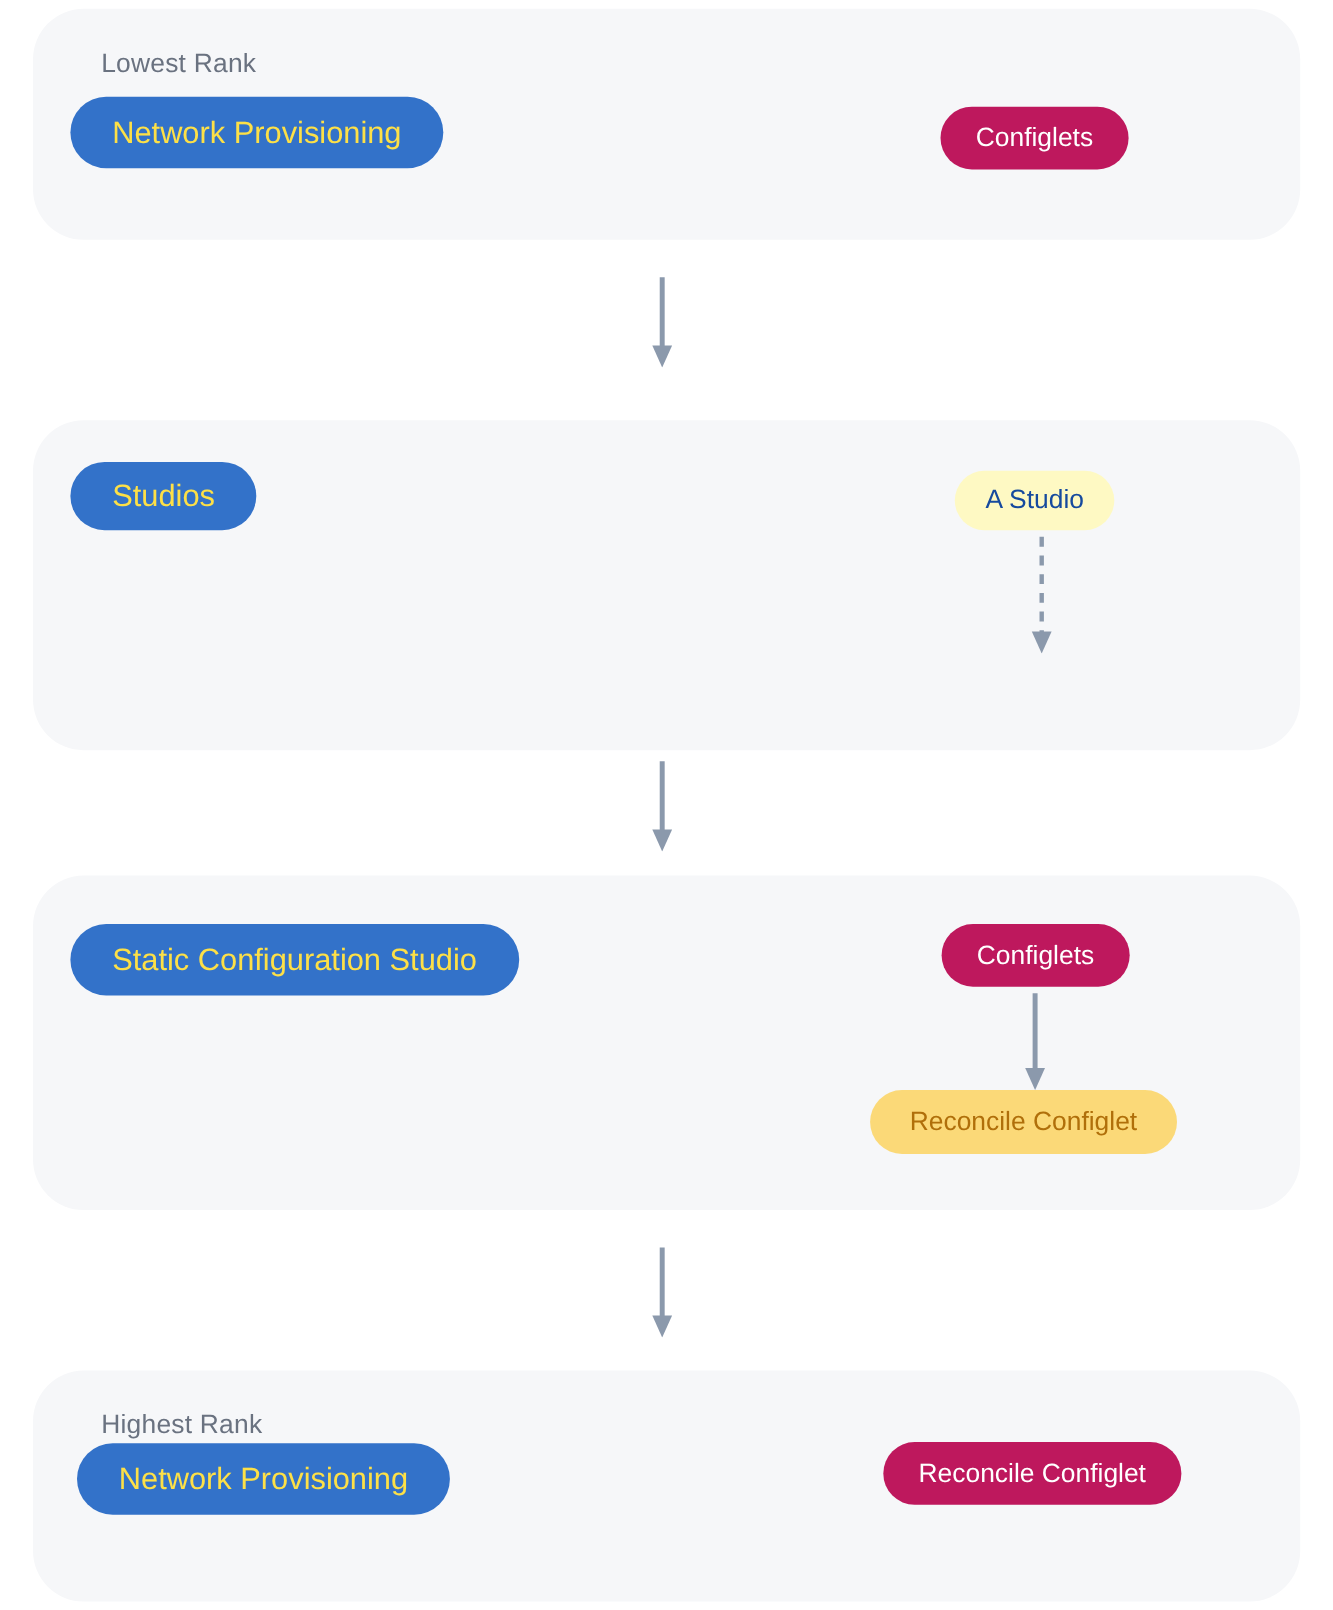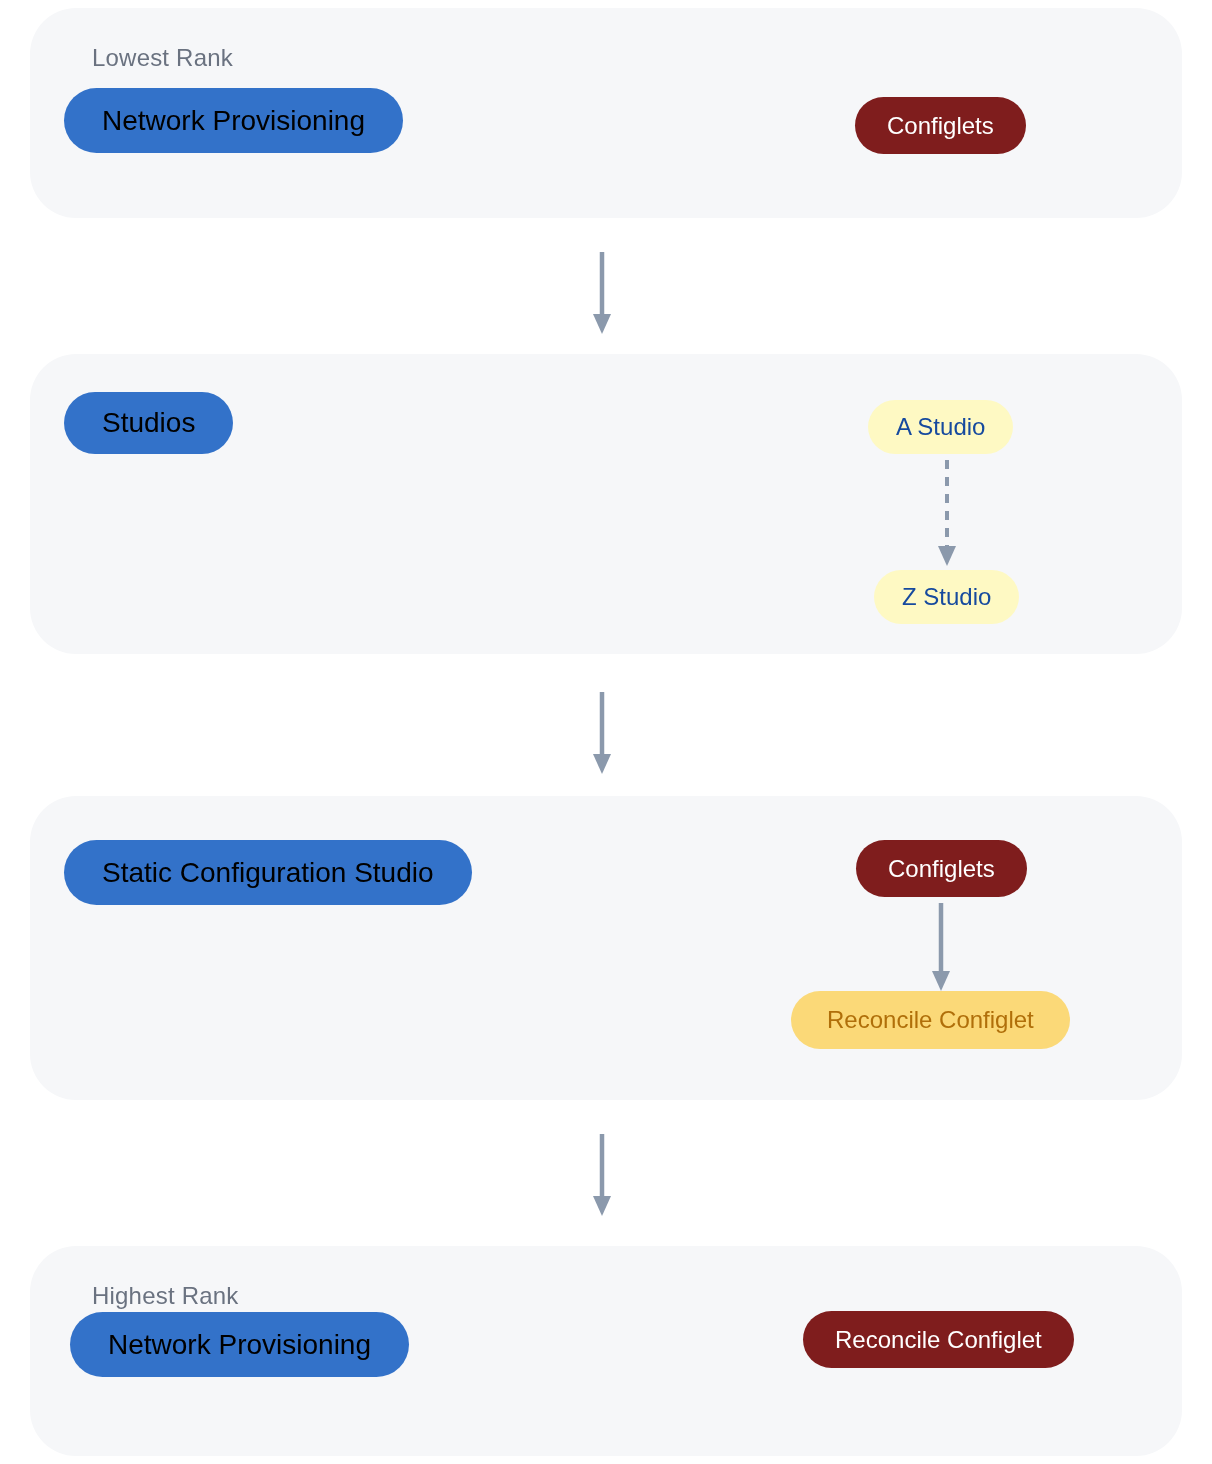--- a/index.html
+++ b/index.html
@@ -15,21 +15,21 @@
   }
 
   .panel {
     position: absolute;
     left: 30px;
     width: 1152px;
     background: #f6f7f9;
     border-radius: 46px;
   }
   .panel-1 { top: 8px;    height: 210px; }
-  .panel-2 { top: 354px;  height: 300px; }
+  .panel-2 { top: 382px;  height: 300px; }
   .panel-3 { top: 796px;  height: 304px; }
   .panel-4 { top: 1246px; height: 210px; }
 
   .rank-label {
     position: absolute;
     left: 62px;
     top: 36px;
     font-size: 24px;
     color: #6a7280;
     letter-spacing: 0.2px;
@@ -40,28 +40,28 @@
     display: inline-flex;
     align-items: center;
     justify-content: center;
     border-radius: 999px;
     white-space: nowrap;
     line-height: 1;
   }
 
   .pill-blue {
     background: #3372c9;
-    color: #000000;
+    color: #fde047;
     font-size: 28px;
     font-weight: 500;
     height: 65px;
     padding: 0 38px;
   }
   .pill-purple {
-    background: #7f1d1d;
+    background: #be185d;
     color: #ffffff;
     font-size: 24px;
     font-weight: 500;
     height: 57px;
     padding: 0 32px;
   }
   .pill-lightblue {
     background: #fef9c3;
     color: #164a9e;
     font-size: 24px;
@@ -122,21 +122,20 @@
 
   <div class="panel panel-2">
     <div class="pill pill-blue p2-main">Studios</div>
     <div class="pill pill-lightblue p2-a">A Studio</div>
     <div class="arrow arrow-inner-dashed" style="left:905px; top:104px; position:absolute;">
       <svg width="24" height="108" viewBox="0 0 24 108">
         <line x1="12" y1="2" x2="12" y2="90" stroke="#8b99ac" stroke-width="4" stroke-dasharray="9 8"></line>
         <path d="M12 108 L3 88 L21 88 Z" fill="#8b99ac"></path>
       </svg>
     </div>
-    <div class="pill pill-lightblue p2-z">Z Studio</div>
   </div>
 
   <div class="arrow arrow-gap-2">
     <svg width="24" height="84" viewBox="0 0 24 84">
       <line x1="12" y1="2" x2="12" y2="66" stroke="#8b99ac" stroke-width="4.5"></line>
       <path d="M12 84 L3 64 L21 64 Z" fill="#8b99ac"></path>
     </svg>
   </div>
 
   <div class="panel panel-3">

